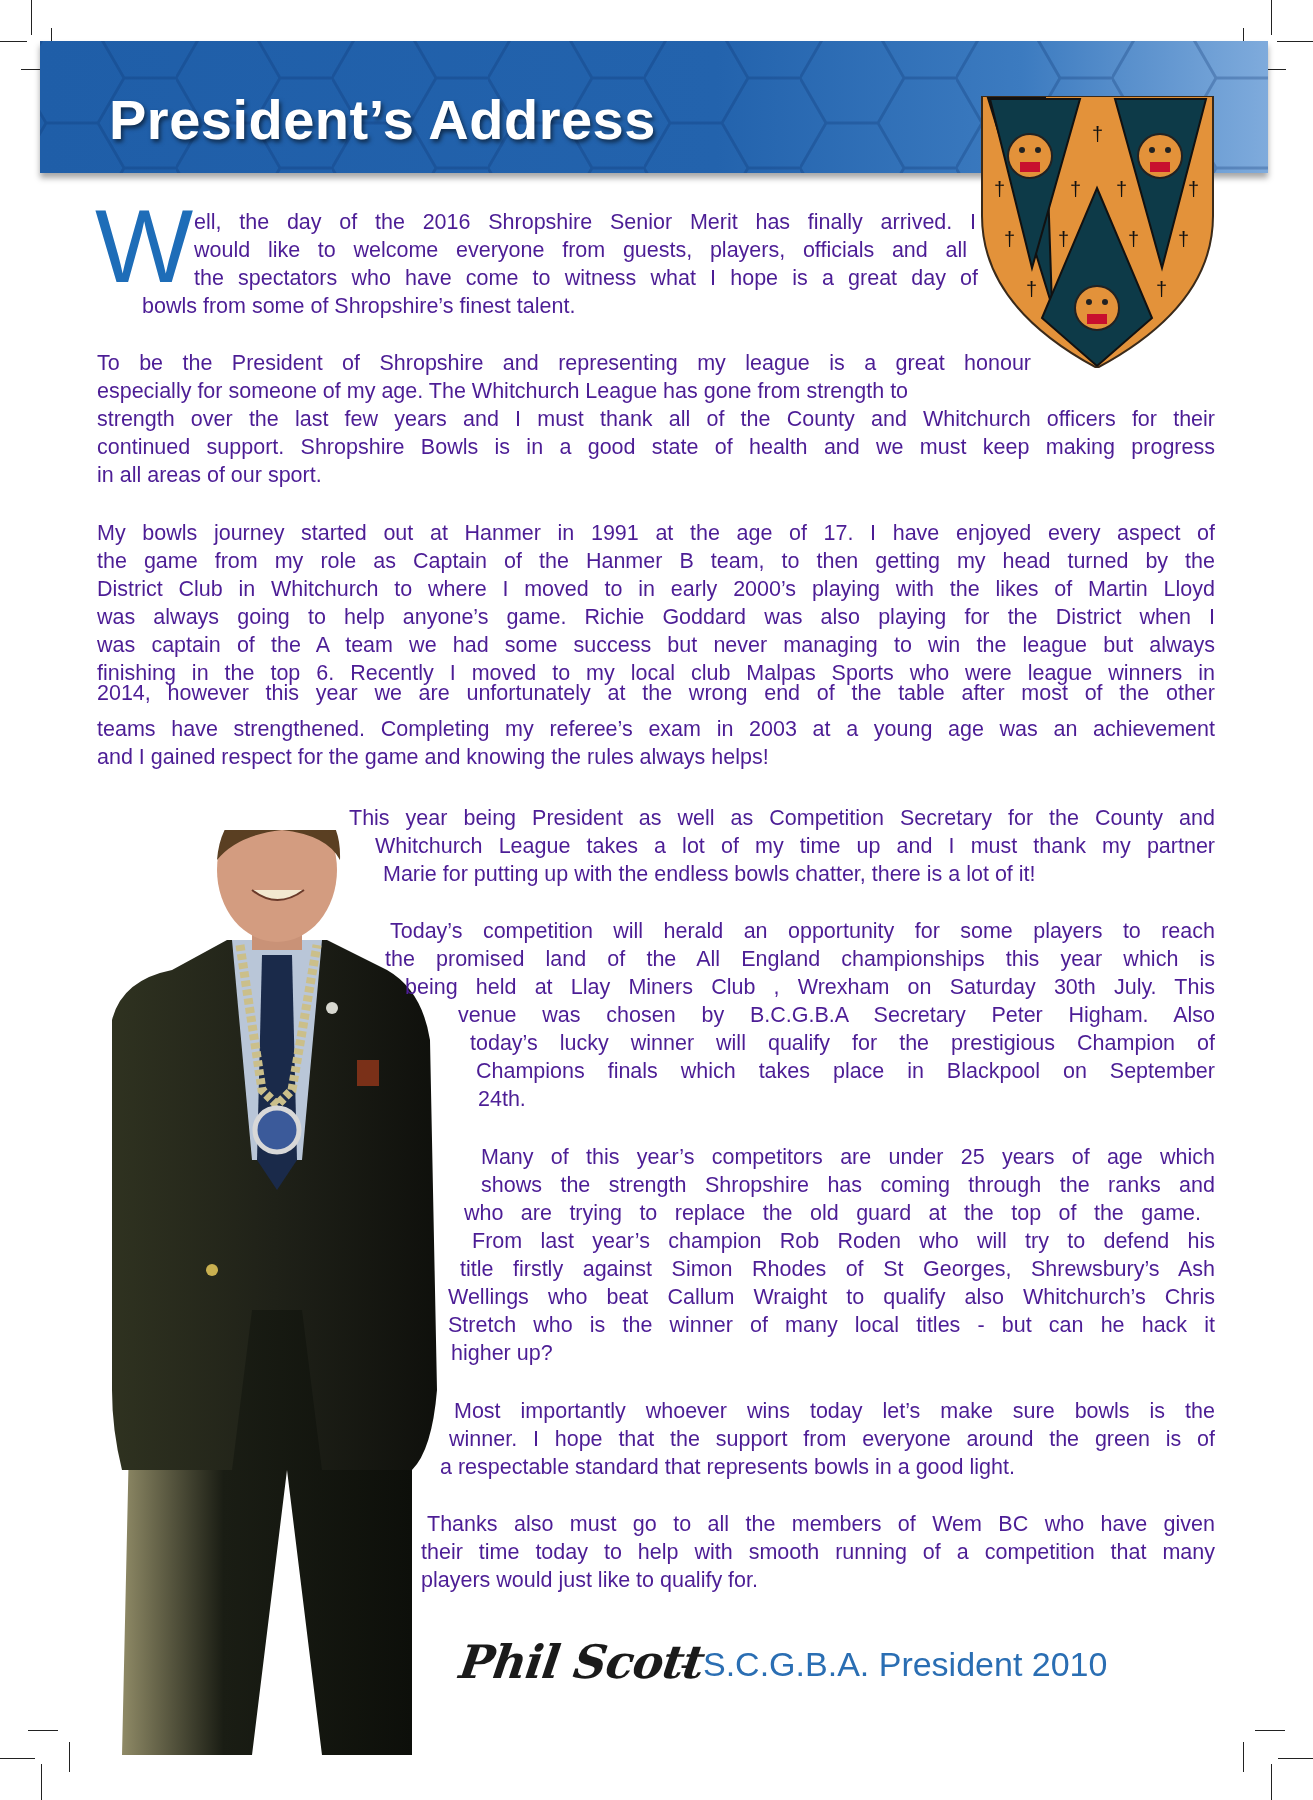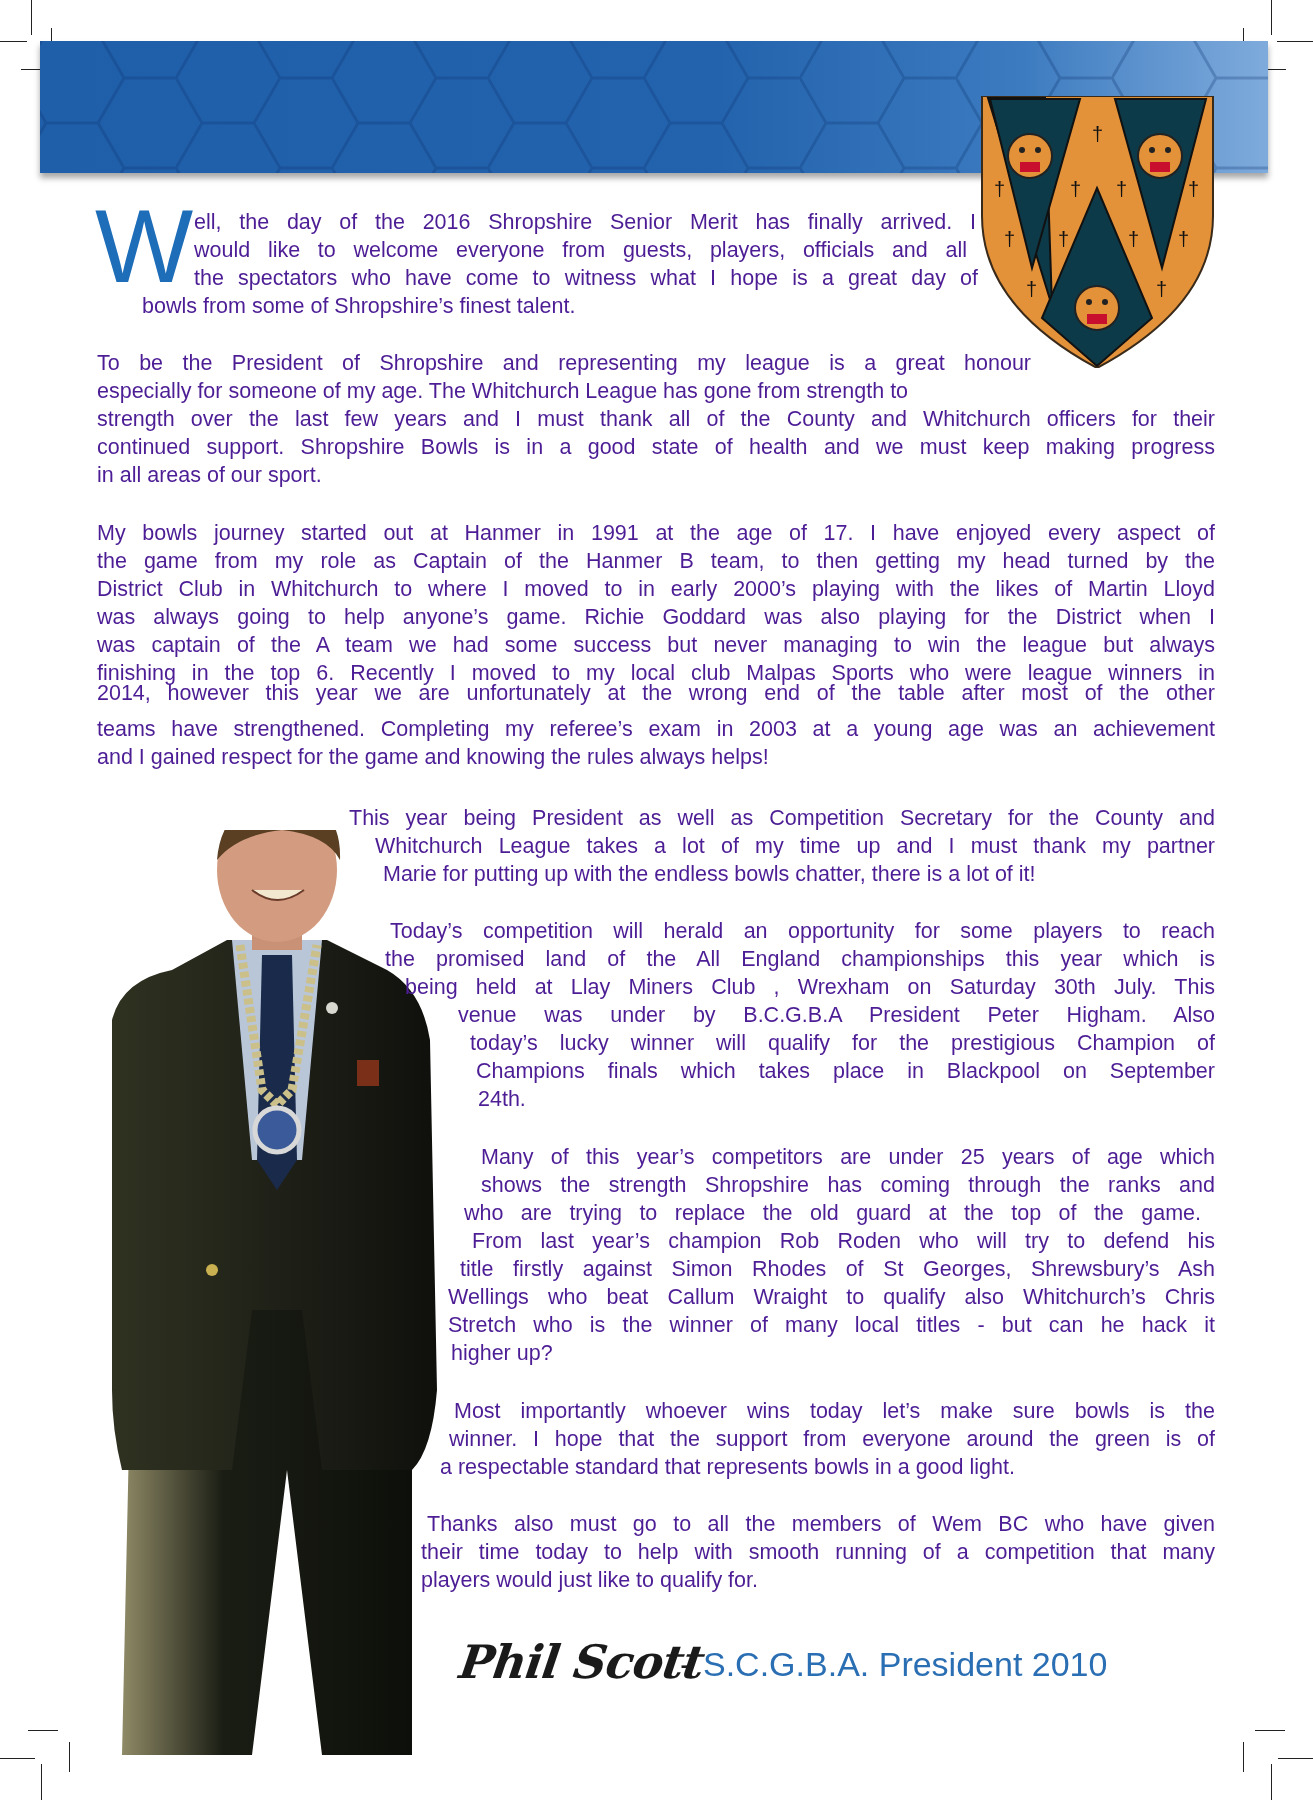--- a/index.html
+++ b/index.html
@@ -46,20 +46,21 @@
 
 <div class="banner">
   <svg class="hex" width="1228" height="132" viewBox="0 0 1228 132">
     <defs>
       <pattern id="hx" width="156" height="90" patternUnits="userSpaceOnUse" x="-20" y="-8">
         <path d="M0 45 L26 0 L78 0 L104 45 L78 90 L26 90 Z M104 45 L156 45" fill="none" stroke="rgba(10,50,110,0.28)" stroke-width="3"></path>
       </pattern>
     </defs>
     <rect width="1228" height="132" fill="url(#hx)"></rect>
   </svg>
+  <div class="banner-title">President’s Address</div>
 </div>
 
 <svg class="crest" viewBox="0 0 235 272">
   <path d="M2 0 L233 0 L233 120 Q233 210 117 272 Q2 210 2 120 Z" fill="#e3923a" stroke="#3a2a1a" stroke-width="2"></path>
   <path d="M8 2 L65 2 L72 210 Z" fill="#0d3a48" stroke="#111" stroke-width="2" transform="translate(0,0)"></path>
   <path d="M8 2 L62 2 L60 215 Z" fill="none"></path>
   <polygon points="10,3 100,3 52,172" fill="#0d3a48" stroke="#111" stroke-width="2"></polygon>
   <polygon points="135,3 226,3 182,172" fill="#0d3a48" stroke="#111" stroke-width="2"></polygon>
   <polygon points="117,92 172,222 117,270 62,222" fill="#0d3a48" stroke="#111" stroke-width="2"></polygon>
   <g>
@@ -151,21 +152,21 @@
   <circle cx="100" cy="440" r="6" fill="#c9b050"></circle>
 </svg>
 
 <div class="txt j" style="left:349px;top:804px;width:866px;">This year being President as well as Competition Secretary for the County and</div>
 <div class="txt j" style="left:375px;top:832px;width:840px;">Whitchurch League takes a lot of my time up and I must thank my partner</div>
 <div class="txt" style="left:383px;top:860px;">Marie for putting up with the endless bowls chatter, there is a lot of it!</div>
 
 <div class="txt j" style="left:390px;top:917px;width:825px;">Today’s competition will herald an opportunity for some players to reach</div>
 <div class="txt j" style="left:385px;top:945px;width:830px;">the promised land of the All England championships this year which is</div>
 <div class="txt j" style="left:405px;top:973px;width:810px;">being held at Llay Miners Club , Wrexham on Saturday 30th July. This</div>
-<div class="txt j" style="left:458px;top:1001px;width:757px;">venue was under by B.C.G.B.A President Peter Higham. Also</div>
+<div class="txt j" style="left:458px;top:1001px;width:757px;">venue was chosen by B.C.G.B.A Secretary Peter Higham. Also</div>
 <div class="txt j" style="left:470px;top:1029px;width:745px;">today’s lucky winner will qualify for the prestigious Champion of</div>
 <div class="txt j" style="left:476px;top:1057px;width:739px;">Champions finals which takes place in Blackpool on September</div>
 <div class="txt" style="left:478px;top:1085px;">24th.</div>
 
 <div class="txt j" style="left:481px;top:1143px;width:734px;">Many of this year’s competitors are under 25 years of age which</div>
 <div class="txt j" style="left:481px;top:1171px;width:734px;">shows the strength Shropshire has coming through the ranks and</div>
 <div class="txt j" style="left:464px;top:1199px;width:737px;">who are trying to replace the old guard at the top of the game.</div>
 <div class="txt j" style="left:472px;top:1227px;width:743px;">From last year’s champion Rob Roden who will try to defend his</div>
 <div class="txt j" style="left:460px;top:1255px;width:755px;">title firstly against Simon Rhodes of  St Georges,  Shrewsbury’s Ash</div>
 <div class="txt j" style="left:448px;top:1283px;width:767px;">Wellings who beat Callum Wraight to qualify also Whitchurch’s Chris</div>

